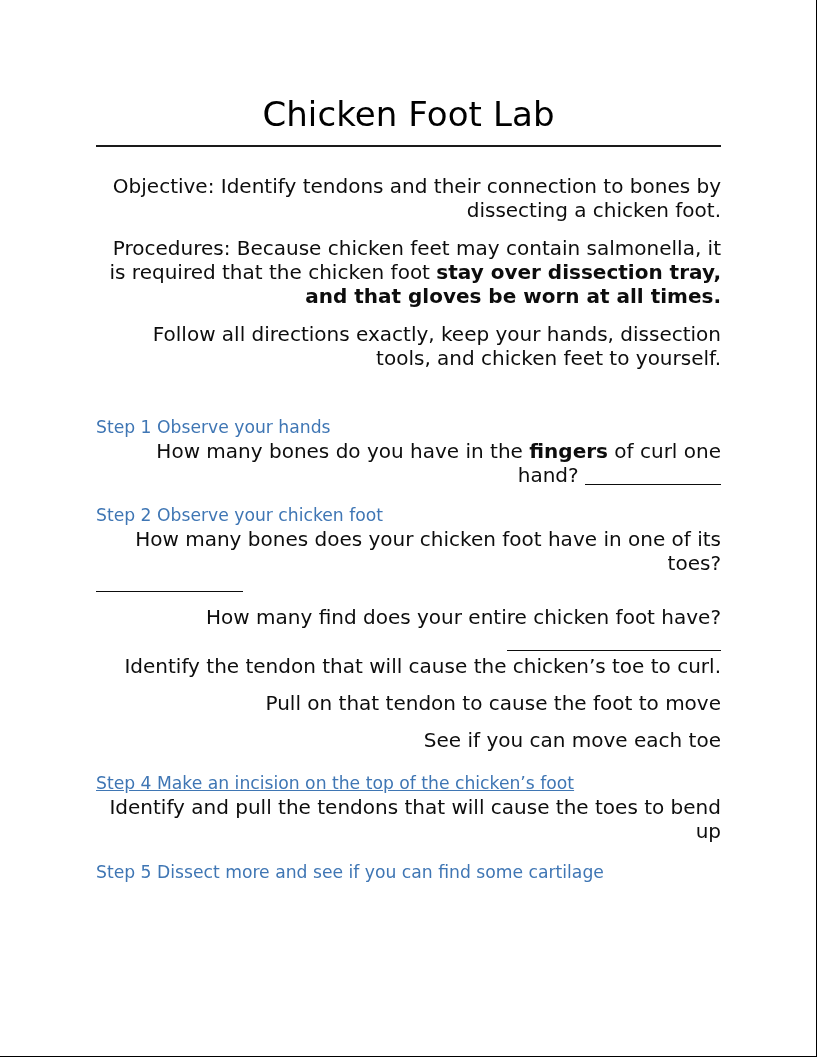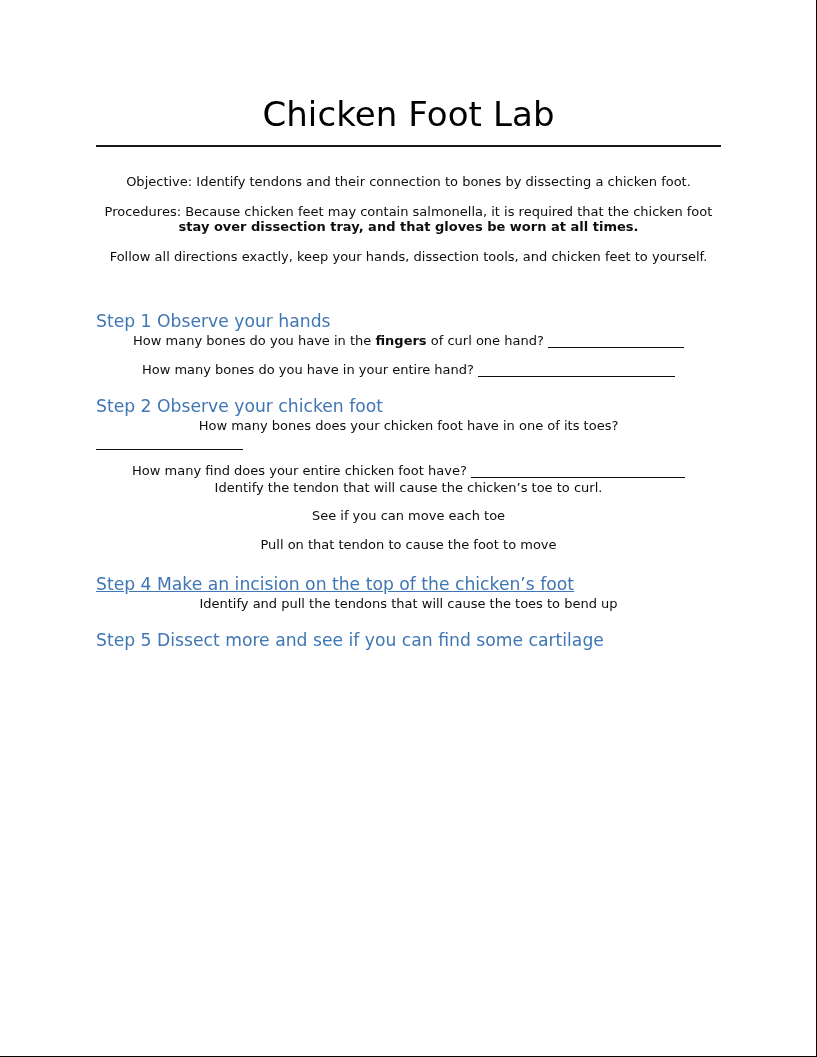--- a/index.html
+++ b/index.html
@@ -43,24 +43,24 @@
   .title-rule {
     margin-top: 11px;
     height: 0;
     border-top: 2.2px solid #1a1a1a;
     width: 625px;
   }
 
   
   .para {
     margin: 0;
-    font-size: 13px;
+    font-size: 20px;
     line-height: 1.2;
     color: #0d0d0d;
-    text-align: center;
+    text-align: right;
   }
   .para.gap-objective { margin-top: 27px; }
   .para.gap-std       { margin-top: 14px; }
   .para.gap-tight     { margin-top: 1px; }
   .para.gap-sm        { margin-top: 13px; }
 
   .para b, .bold { font-weight: bold; }
 
   
   .step-head {
@@ -105,33 +105,32 @@
     <p class="para gap-objective">Objective: Identify tendons and their connection to bones by dissecting a chicken foot.</p>
 
     <p class="para gap-std"><span>Procedures: Because chicken feet may contain salmonella, it is required that the chicken foot </span><b class="bold">stay over dissection tray, and that gloves be worn at all times.</b></p>
 
     <p class="para gap-std">Follow all directions exactly, keep your hands, dissection tools, and chicken feet to yourself.</p>
 
     <h2 class="step-head gap-big">Step 1 Observe your hands</h2>
 
     <p class="para gap-tight"><span>How many bones do you have in the </span><b class="bold">fingers</b><span> of curl one hand? </span><span class="blank blank-w1"></span></p>
 
-    <p class="para gap-sm"><span>How many bones do you have in your entire hand? </span><span class="blank blank-w2"></span></p>
 
     <h2 class="step-head gap-step">Step 2 Observe your chicken foot</h2>
 
     <p class="para gap-tight"><span>How many bones does your chicken foot have in one of its toes?</span></p>
     <p class="blank-line"><span class="blank blank-w3"></span></p>
 
     <p class="para gap-sm"><span>How many find does your entire chicken foot have? </span><span class="blank blank-w4"></span></p>
 
 
     <p class="para gap-tight">Identify the tendon that will cause the chicken’s toe to curl.</p>
+    <p class="para gap-sm">Pull on that tendon to cause the foot to move</p>
     <p class="para gap-sm">See if you can move each toe</p>
-    <p class="para gap-sm">Pull on that tendon to cause the foot to move</p>
 
     <h2 class="step-head gap-step4">Step 4 Make an incision on the top of the chicken’s foot</h2>
 
     <p class="para gap-tight">Identify and pull the tendons that will cause the toes to bend up</p>
 
     <h2 class="step-head gap-step5">Step 5 Dissect more and see if you can find some cartilage</h2>
 
   </div>
 </div>
 

